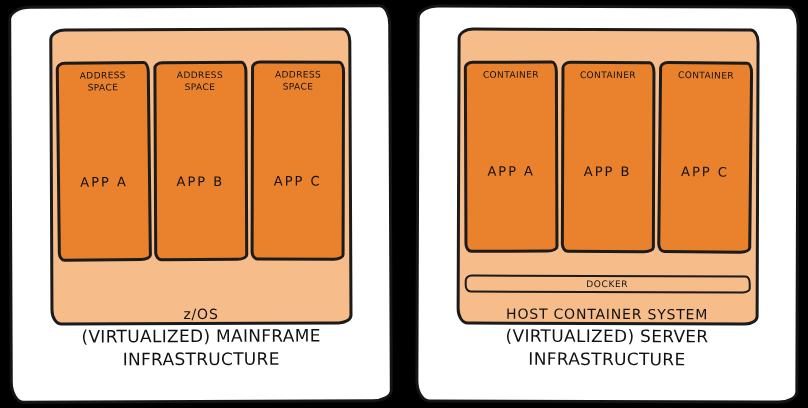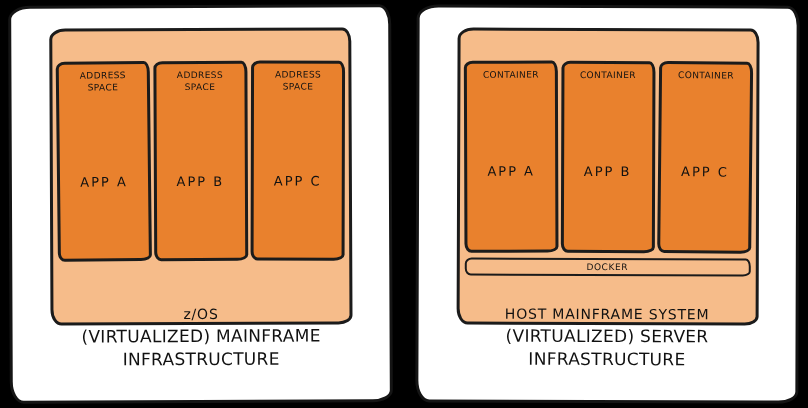--- a/index.html
+++ b/index.html
@@ -77,21 +77,21 @@
     align-items: center;
     justify-content: center;
     padding-top: 12px;
   }
   .col-app {
     font-size: 13px;
     letter-spacing: 2px;
   }
 
   .docker-bar {
-    margin-top: 5px;
+    margin-top: 22px;
     width: 286px;
     height: 18px;
     box-sizing: border-box;
     background: #f6bc8a;
     border: 2px solid #1b1b1b;
     border-radius: 7px 5px 8px 6px / 6px 8px 5px 7px;
     display: flex;
     align-items: center;
     justify-content: center;
     font-size: 9px;
@@ -168,21 +168,21 @@
           </div>
         </div>
         <div class="col h-short">
           <div class="col-top">CONTAINER</div>
           <div class="col-app-wrap">
             <div class="col-app">APP C</div>
           </div>
         </div>
       </div>
       <div class="docker-bar">DOCKER</div>
-      <div class="os-label">HOST MAINFRAME SYSTEM</div>
+      <div class="os-label">HOST CONTAINER SYSTEM</div>
     </div>
     <div class="caption">
       <div>(VIRTUALIZED) SERVER</div>
       <div>INFRASTRUCTURE</div>
     </div>
   </div>
 
 </div>
 
 </body></html>

